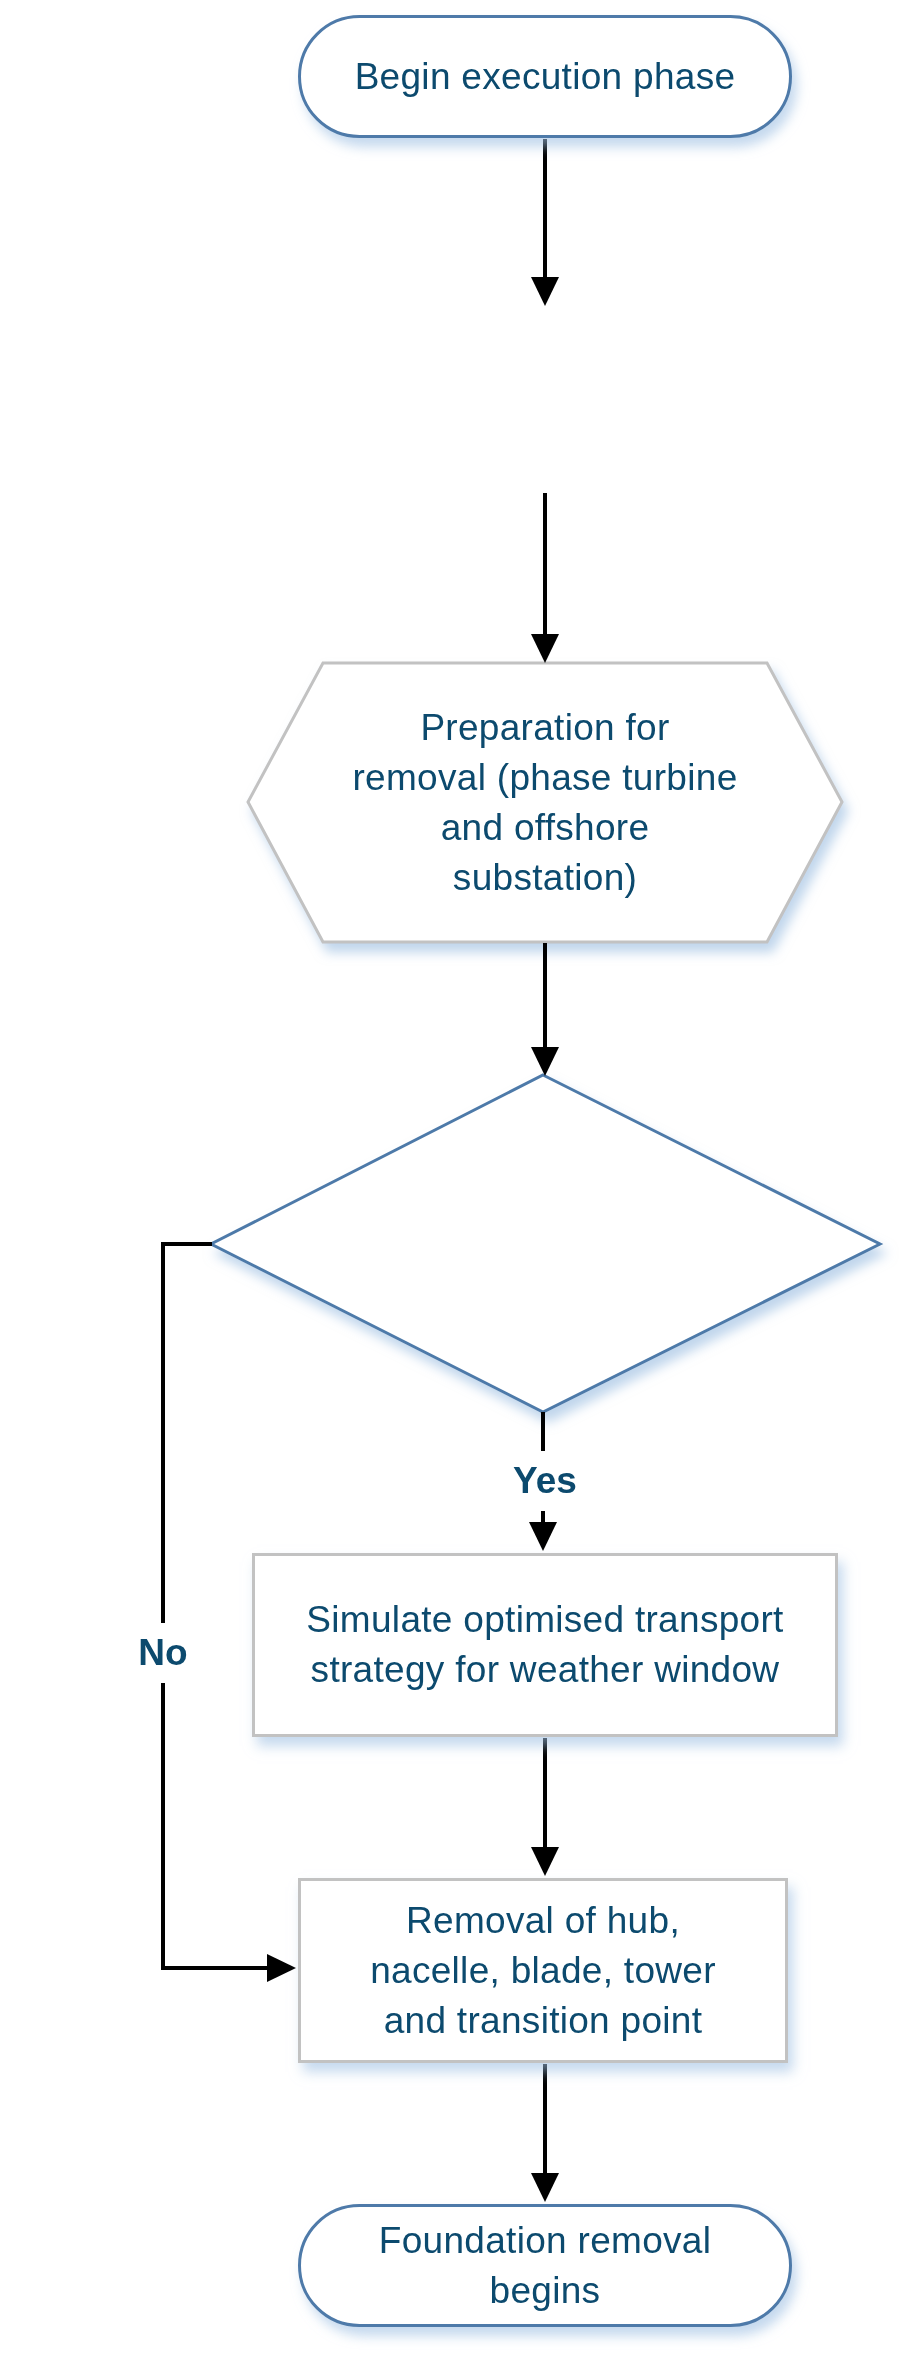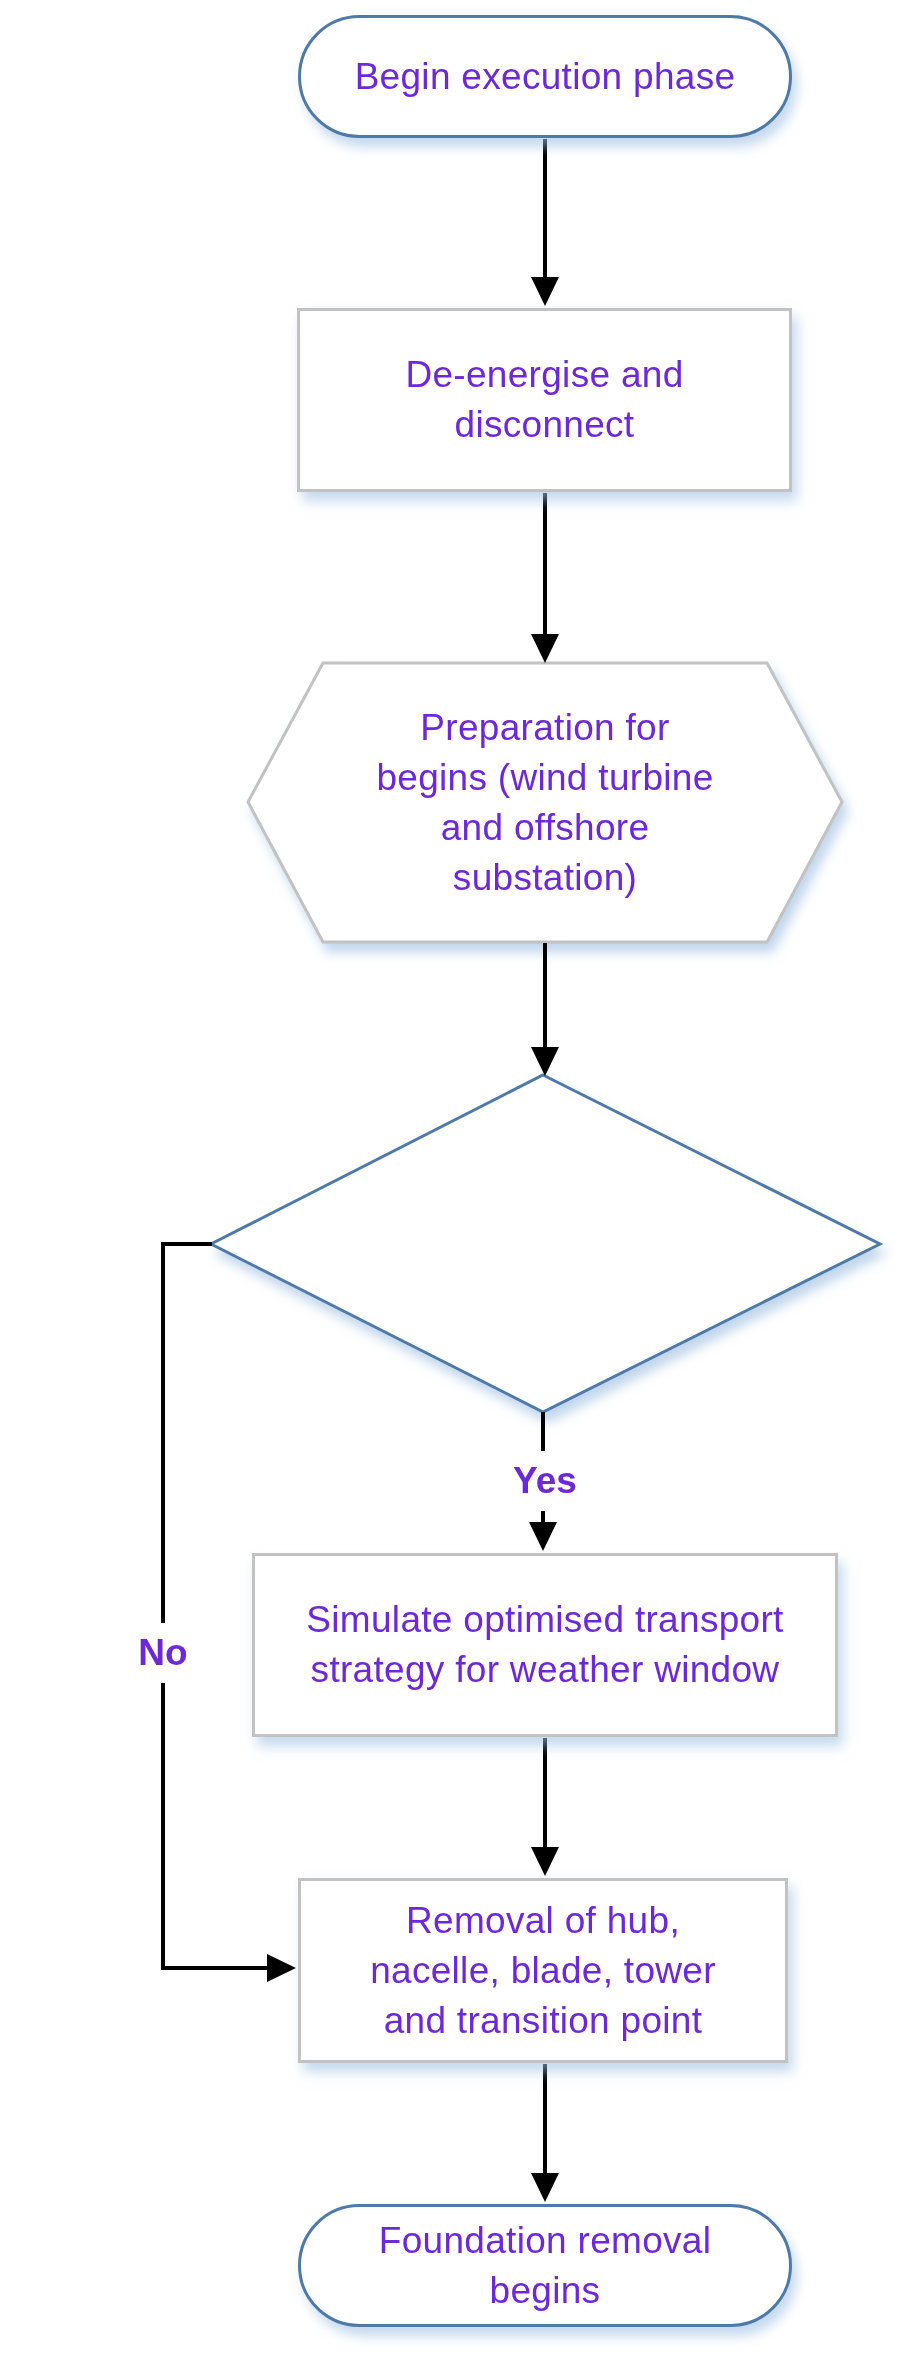--- a/index.html
+++ b/index.html
@@ -8,21 +8,21 @@
     background: #ffffff;
   }
   * { box-sizing: border-box; }
 
   .canvas {
     position: relative;
     width: 918px;
     height: 2374px;
     background: #ffffff;
     font-family: "Liberation Sans", "DejaVu Sans", sans-serif;
-    color: #6d28d9;
+    color: #0c4a6e;
     overflow: hidden;
   }
 
   .connector-layer {
     position: absolute;
     left: 0; top: 0;
     width: 918px;
     height: 2374px;
     z-index: 1;
   }
@@ -126,28 +126,24 @@
     <path d="M296,1968 L267,1954 L267,1982 Z" fill="#000000"></path>
 
     <line x1="545" y1="2064" x2="545" y2="2173" stroke="#000000" stroke-width="4"></line>
     <path d="M545,2202 L531,2173 L559,2173 Z" fill="#000000"></path>
   </svg>
 
   <div class="node terminator" id="node-start">
     <span>Begin execution phase</span>
   </div>
 
-  <div class="node process" id="node-deenergise">
-    <span>De-energise and
-disconnect</span>
-  </div>
 
   <div class="overlay-label" id="hexagon-label">
     <span>Preparation for
-begins (wind turbine
+removal (phase turbine
 and offshore
 substation)</span>
   </div>
 
 
   <div class="edge-label" id="edge-label-yes">
     <span>Yes</span>
   </div>
 
   <div class="edge-label" id="edge-label-no">

